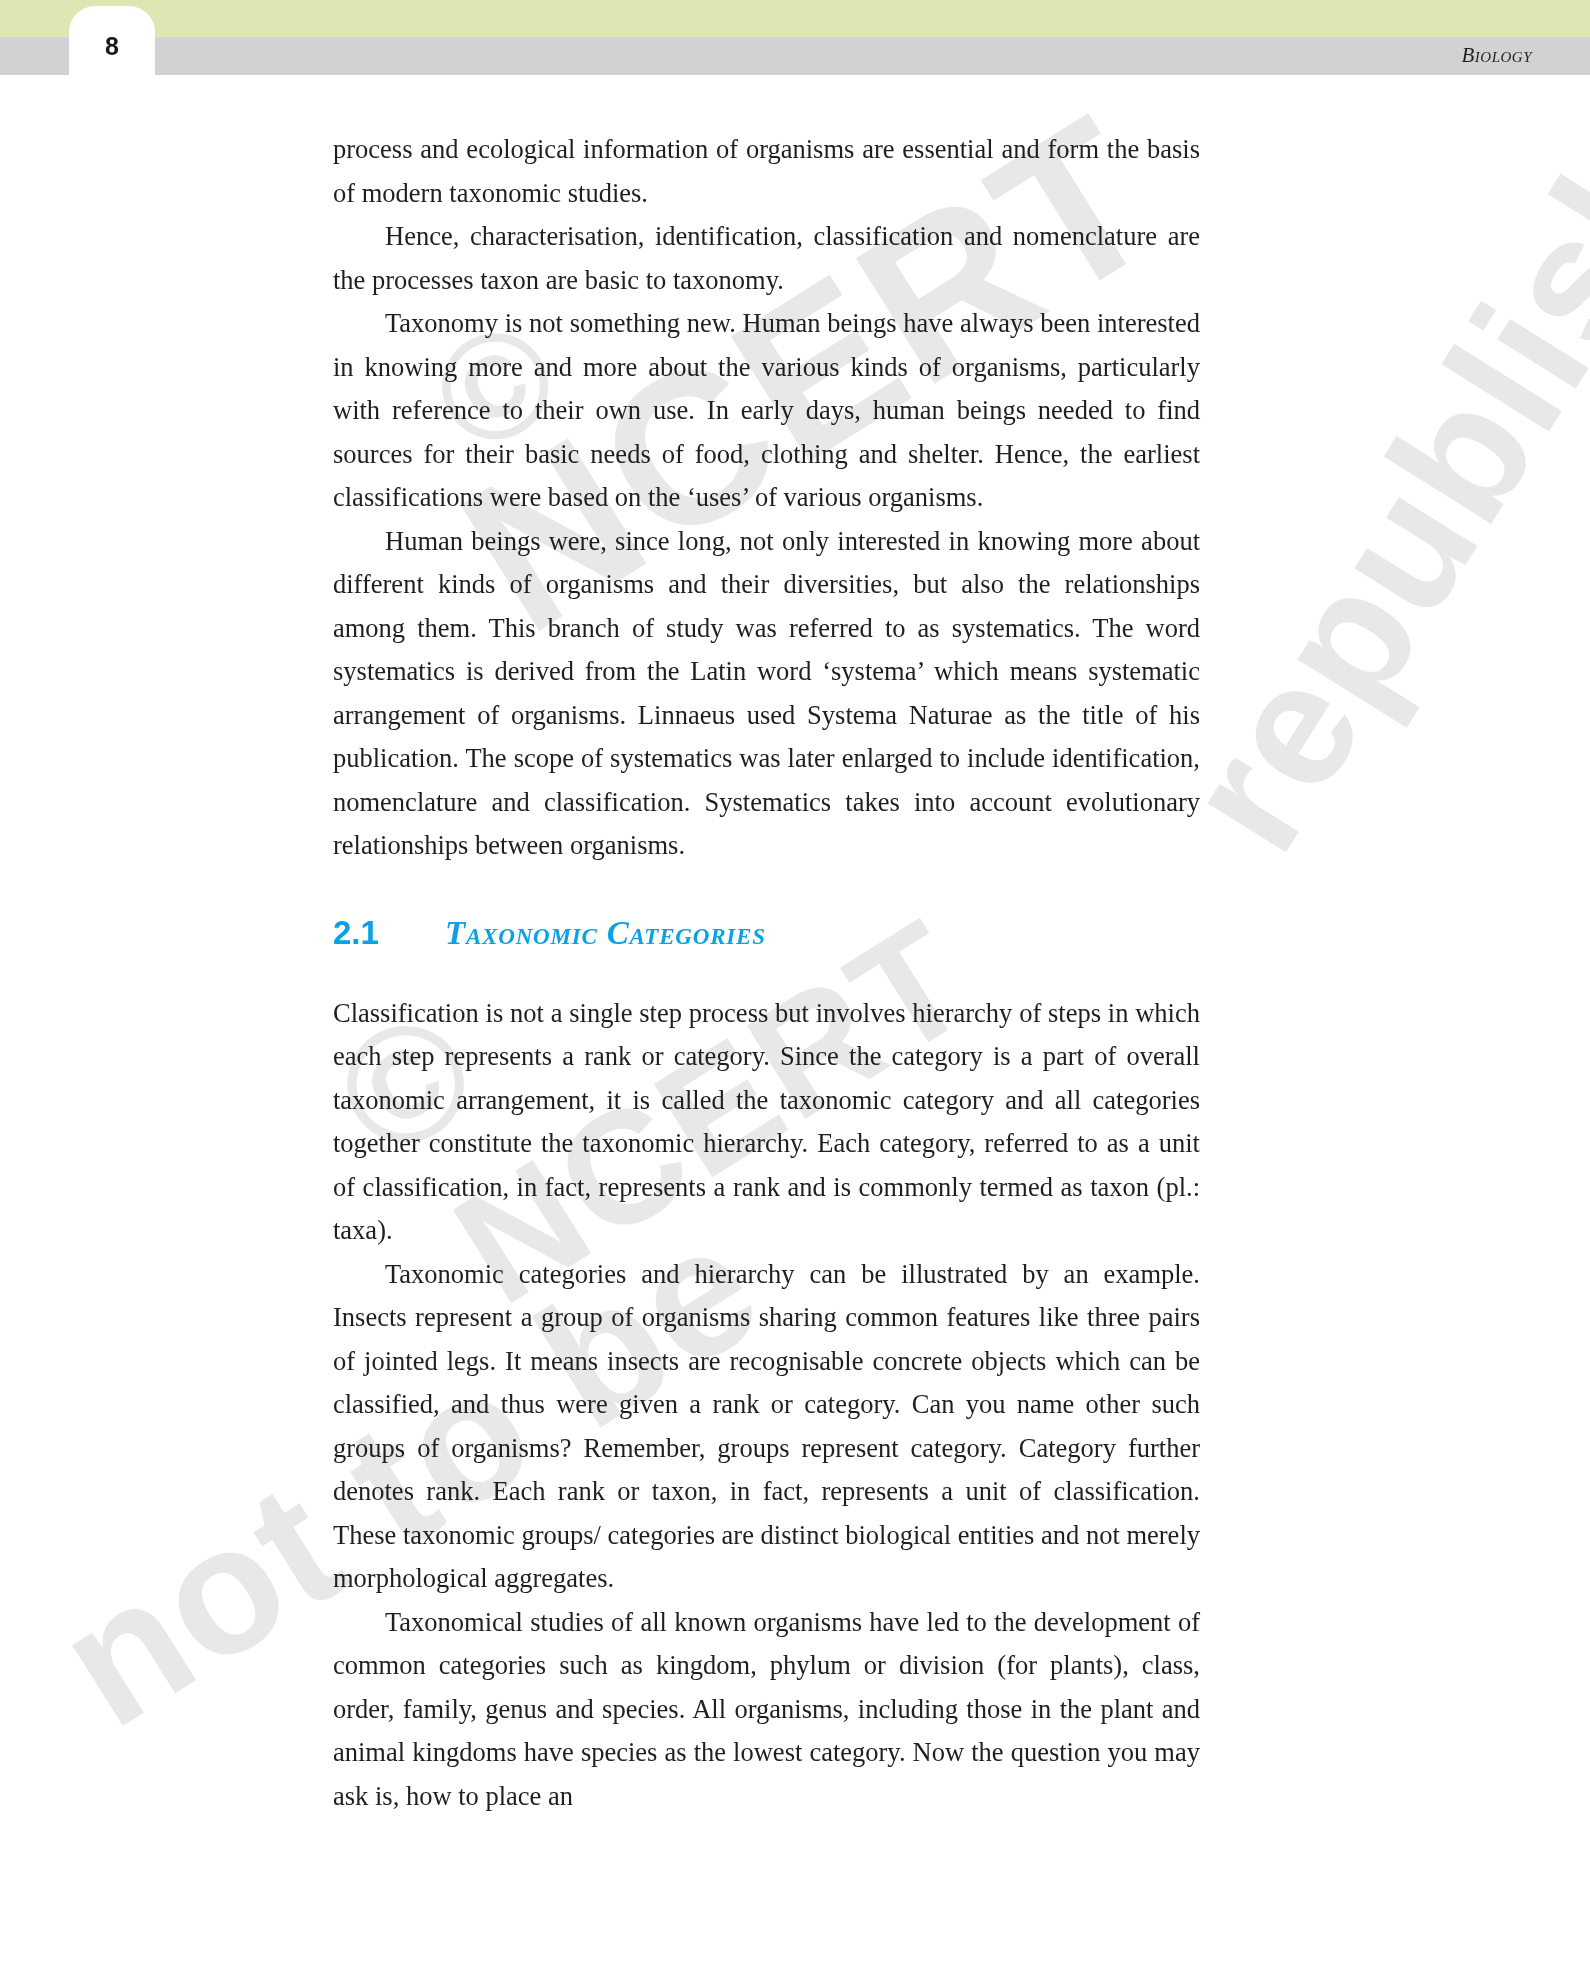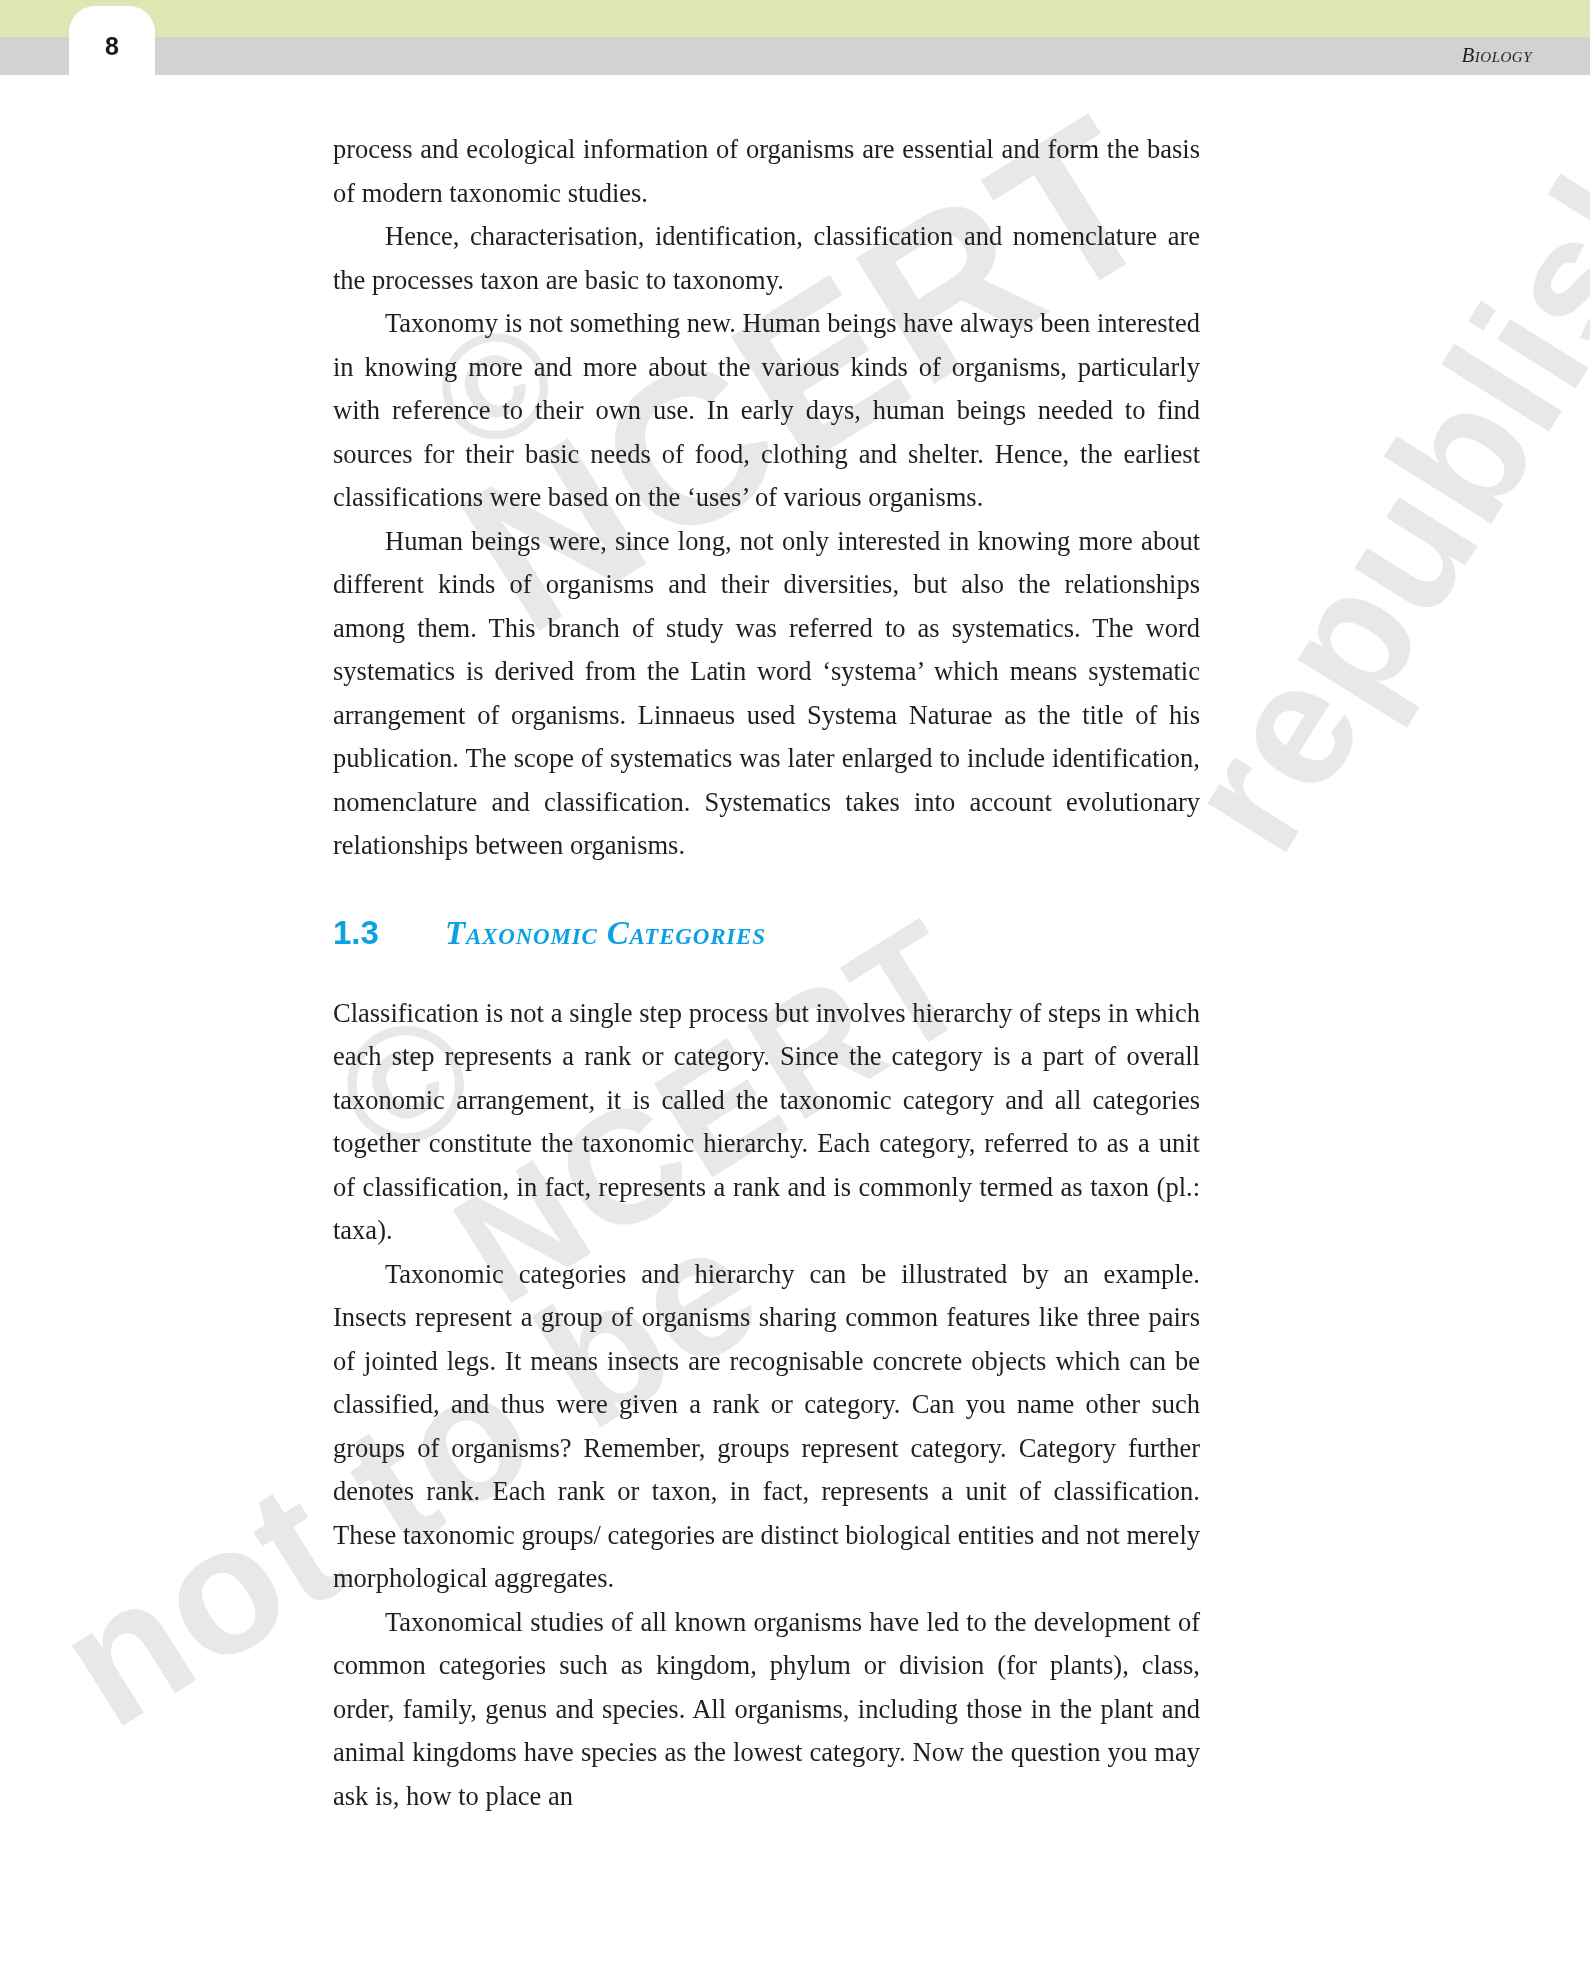--- a/index.html
+++ b/index.html
@@ -202,21 +202,21 @@
 <div class="content">
 
   <div>
     <p class="para">process and ecological information of organisms are essential and form the basis of modern taxonomic studies.</p>
     <p class="para indent">Hence, characterisation, identification, classification and nomenclature are the processes taxon are basic to taxonomy.</p>
     <p class="para indent">Taxonomy is not something new. Human beings have always been interested in knowing more and more about the various kinds of organisms, particularly with reference to their own use. In early days, human beings needed to find sources for their basic needs of food, clothing and shelter. Hence, the earliest classifications were based on the ‘uses’ of various organisms.</p>
     <p class="para indent">Human beings were, since long, not only interested in knowing more about different kinds of organisms and their diversities, but also the relationships among them.  This branch of study was referred to as <span class="b">systematics</span>.  The word systematics is derived from the Latin word ‘systema’ which means systematic arrangement of organisms.  Linnaeus used <span class="i">Systema Naturae</span> as the  title of his publication.  The scope of systematics was later enlarged to include identification, nomenclature and classification. Systematics takes into account evolutionary relationships between organisms.</p>
   </div>
 
   <div class="section-heading">
-    <span class="sec-num">1.3</span>
+    <span class="sec-num">2.1</span>
     <span class="sec-title">Taxonomic Categories</span>
   </div>
 
   <div>
     <p class="para">Classification is not a single step process but involves hierarchy of steps in which each step represents a rank or category.  Since the category is a part of overall taxonomic arrangement, it is called the <span class="b">taxonomic category</span> and all categories together constitute the <span class="b">taxonomic hierarchy</span>.  Each category, referred to as a unit of classification, in fact, represents a rank and is commonly termed as <span class="b">taxon</span> (pl.: taxa).</p>
     <p class="para indent">Taxonomic categories and hierarchy can be illustrated by an example. Insects represent a group of organisms sharing common features like three pairs of jointed legs.  It means insects are recognisable concrete objects which can be classified, and thus were given a rank or category. Can you name other such groups of organisms? Remember, groups represent category.  Category further denotes rank.  Each rank or <span class="i">taxon</span>, in fact, represents a unit of classification. These taxonomic groups/ categories are distinct biological entities and not merely morphological aggregates.</p>
     <p class="para indent">Taxonomical studies of all known organisms have led to the development of common categories such as kingdom, phylum or division (for plants), class, order, family, genus and species. All organisms, including those in the plant and animal kingdoms have species as the lowest category. Now the question you may ask is, how to place an</p>
   </div>
 
 </div>

